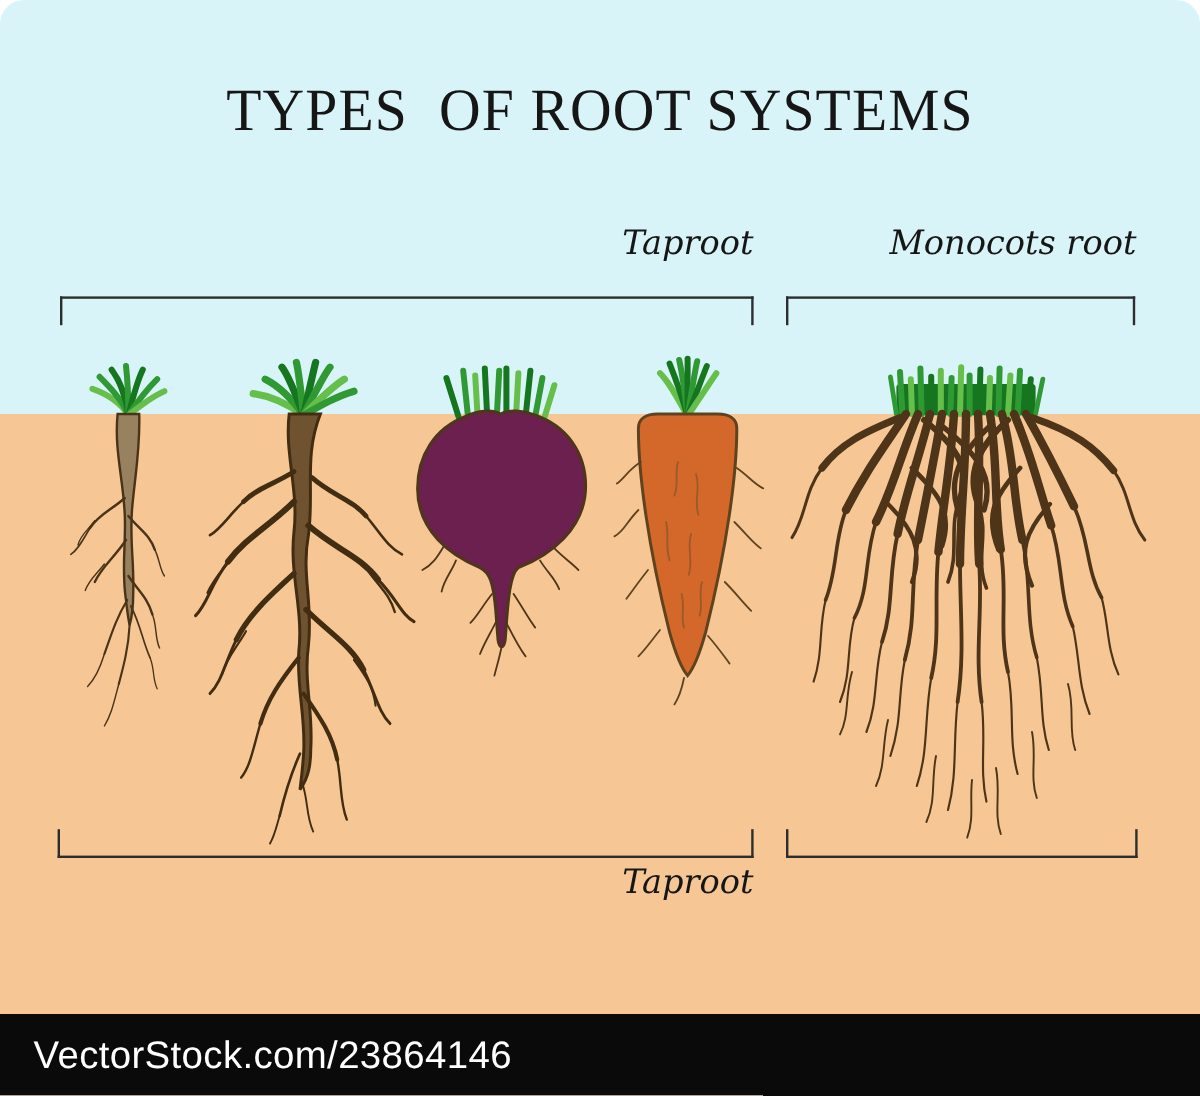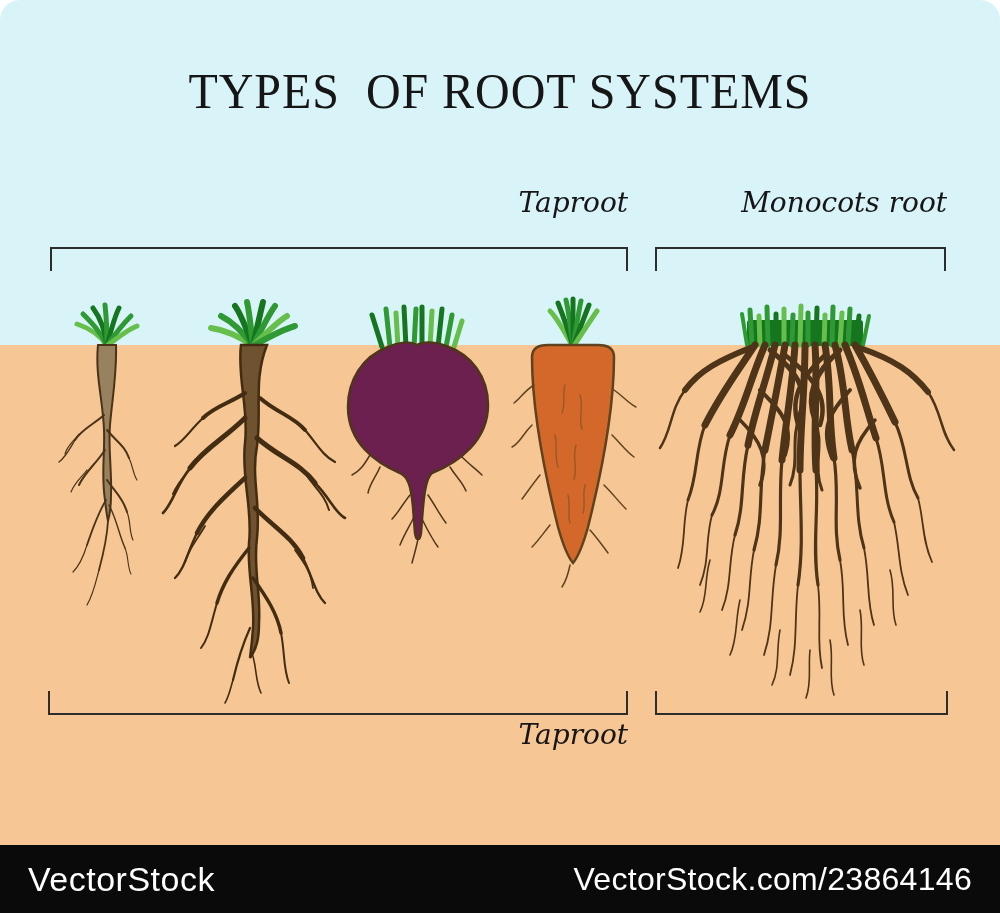--- a/index.html
+++ b/index.html
@@ -283,16 +283,15 @@
       <path class="fib" stroke-width="1.6" d="M60,260 C54,280 58,296 50,312"></path>
     </g>
   </svg>
 
   <div class="bracket br-bottom br-bl"></div>
   <div class="bracket br-bottom br-br"></div>
 
   <div class="grp-label lbl-dicots">Taproot</div>
 
   <div class="bar">
-    <span class="bar-brand">VectorStock</span>
     <span class="bar-url">VectorStock.com/23864146</span>
   </div>
 </div>
 
 </body></html>

